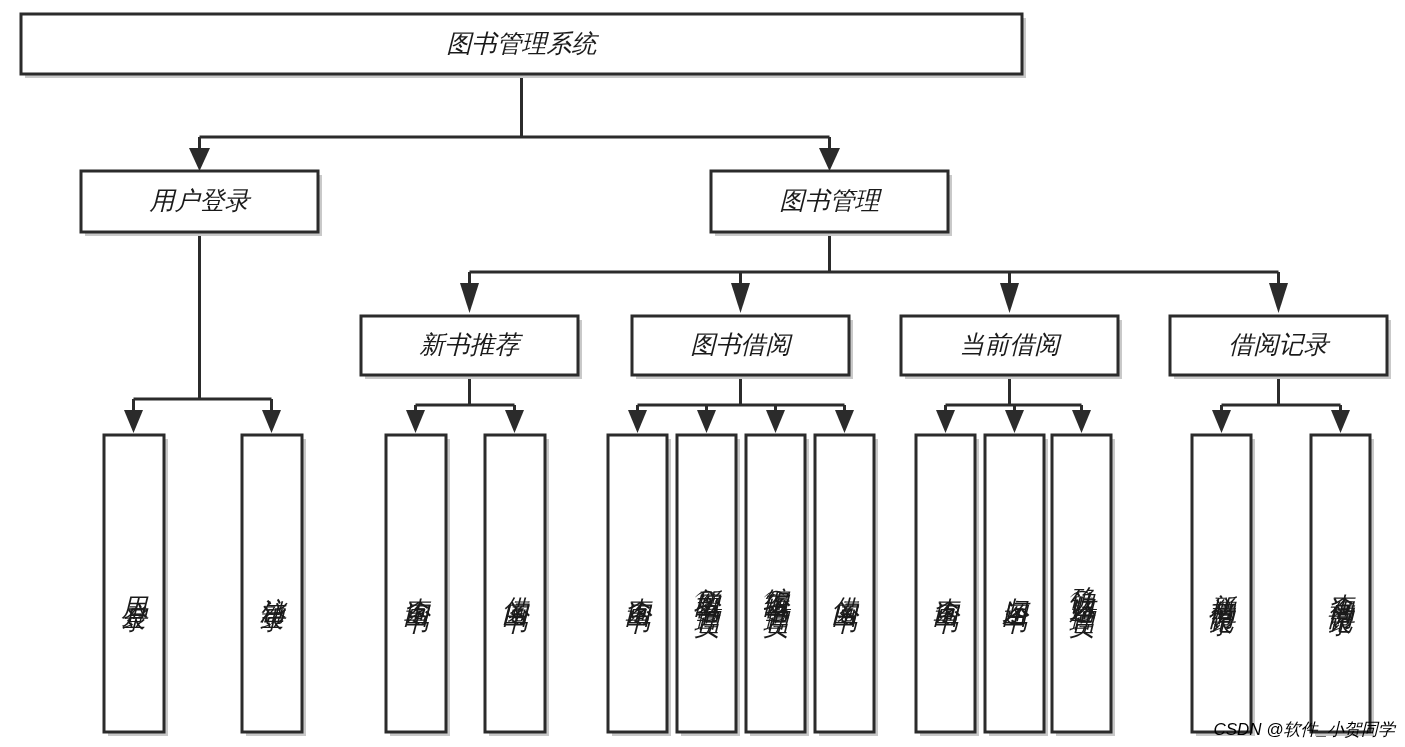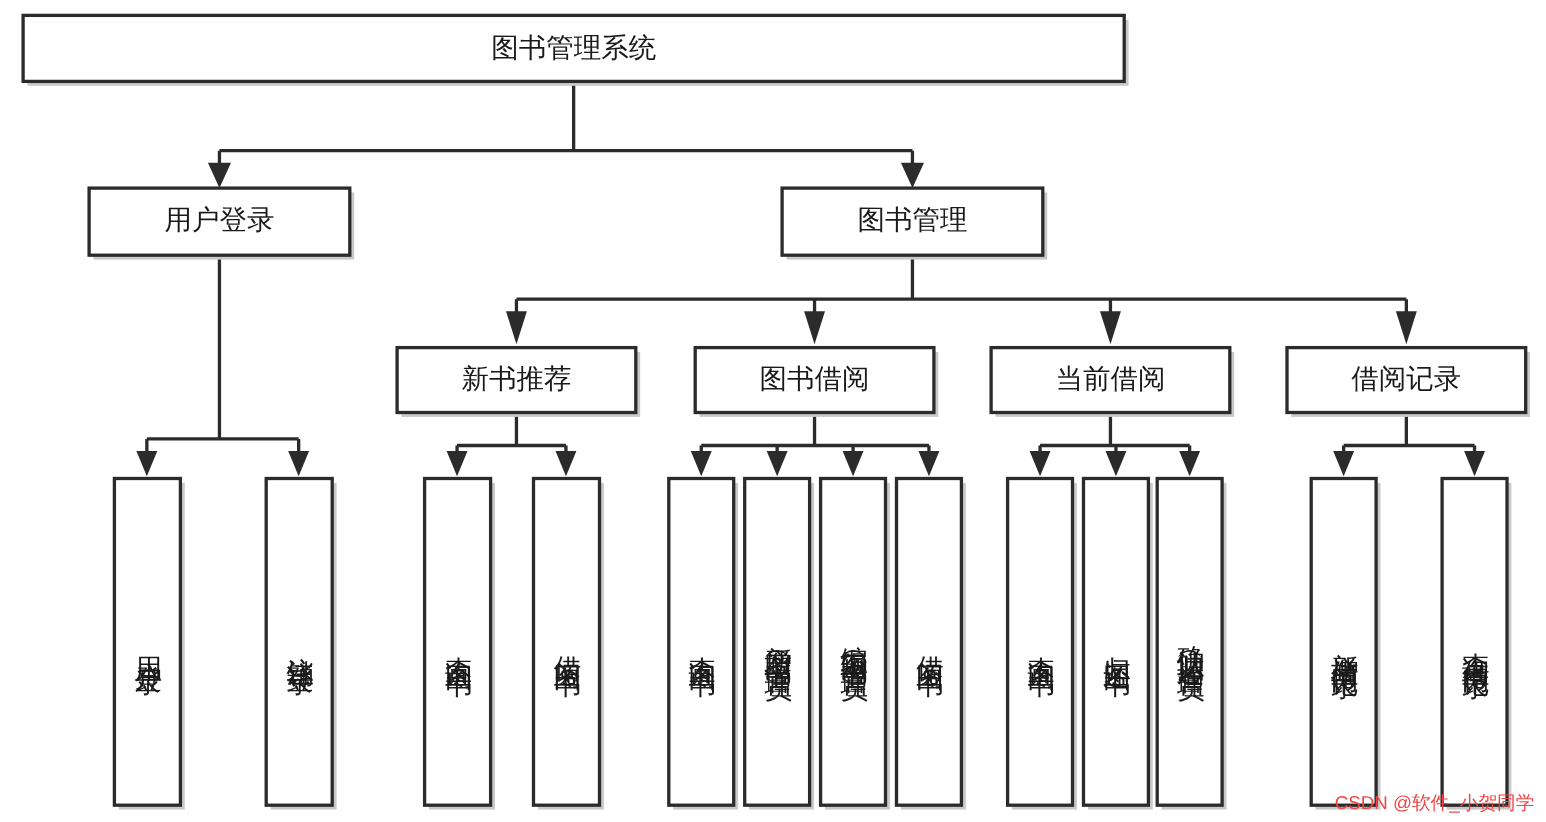--- a/index.html
+++ b/index.html
@@ -7,20 +7,21 @@
     padding: 0;
     background: #ffffff;
   }
   #page {
     position: relative;
     width: 1405px;
     height: 747px;
     background: #ffffff;
     font-family: "Liberation Sans", "DejaVu Sans", sans-serif;
     overflow: hidden;
+    font-style: italic;
   }
   #diagram {
     position: absolute;
     left: 0;
     top: 0;
     width: 1405px;
     height: 747px;
   }
   .node-box {
     fill: #ffffff;
@@ -49,21 +50,21 @@
   }
   .label-h {
     font-size: 25px;
   }
   .watermark {
     position: absolute;
     right: 10px;
     bottom: 6px;
     font-family: "Liberation Sans", "DejaVu Sans", sans-serif;
     font-size: 17px;
-    color: #ef4444;
+    color: #000000;
     white-space: nowrap;
     user-select: none;
     pointer-events: none;
   }
 </style>
 </head>
 <body>
 
 <div id="page">
 

